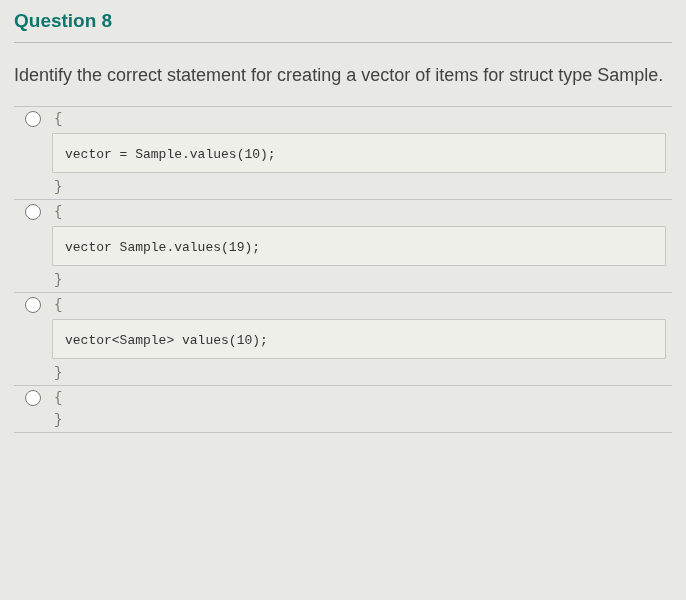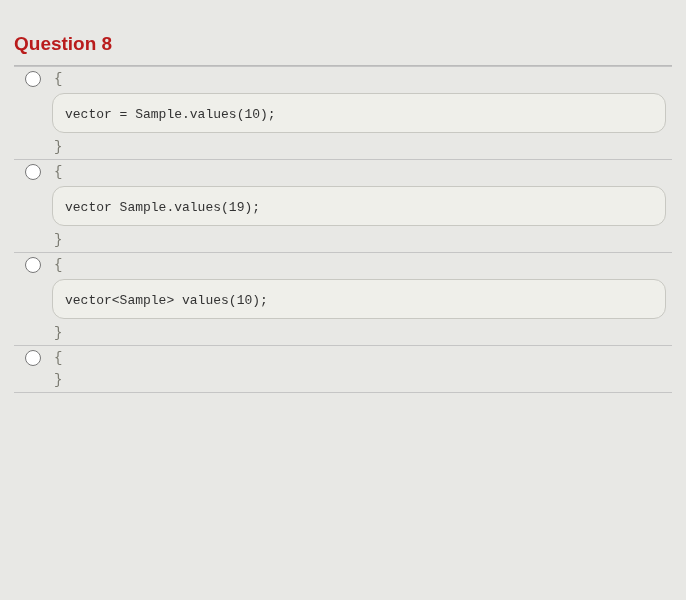--- a/index.html
+++ b/index.html
@@ -10,24 +10,23 @@
     height: 600px;
     overflow: hidden;
     color: #333;
   }
   .page {
     padding: 10px 14px 0 14px;
   }
   .qheader {
     font-size: 19px;
     font-weight: 700;
-    color: #b91c1c;
+    color: #0f766e;
     padding-bottom: 10px;
     border-bottom: 1px solid #bbb;
-    margin-top: 23px;
   }
   .prompt {
     font-size: 18px;
     color: #424242;
     padding: 20px 0 18px 0;
     line-height: 1.4;
   }
   .options {
     border-top: 1px solid #c5c5c5;
   }
@@ -54,38 +53,39 @@
     padding-left: 0;
   }
   .brace {
     font-family: ui-monospace, "SFMono-Regular", Consolas, "Courier New", monospace;
     font-size: 14px;
     color: #7a7a70;
     padding: 2px 0 4px 2px;
   }
   .code-box {
     border: 1px solid #c8c8c2;
-    border-radius: 12px;
+    border-radius: 1px;
     background: #efefea;
     padding: 10px 12px;
     margin: 2px 6px 4px 0;
   }
   .code-box code {
     font-family: ui-monospace, "SFMono-Regular", Consolas, "Courier New", monospace;
     font-size: 13px;
     color: #333;
     white-space: pre;
   }
   .opt-top-pad { height: 2px; }
 </style>
 </head>
 <body>
 
 <div class="page">
   <div class="qheader">Question 8</div>
+  <div class="prompt">Identify the correct statement for creating a vector of items for struct type Sample.</div>
 
   <div class="options">
 
     <div class="opt">
       <div class="radio-col">
         <input type="radio" name="q8" style="">
       </div>
       <div class="answer-col">
         <div class="opt-top-pad"></div>
         <div class="brace">{</div>

